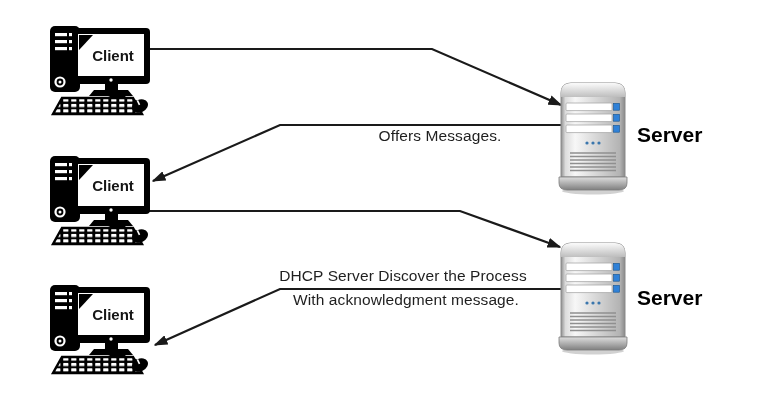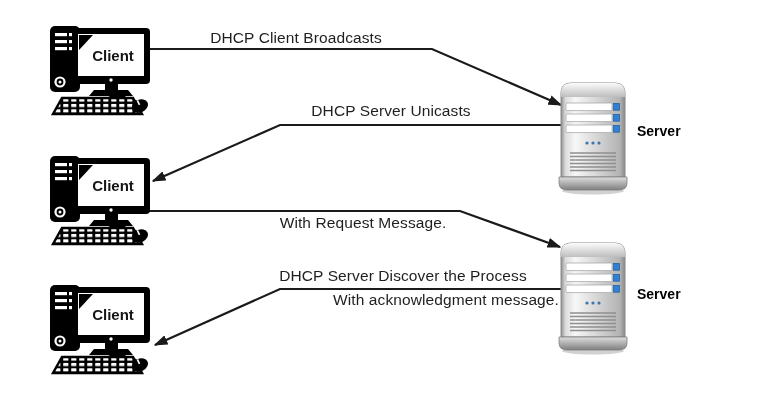--- a/index.html
+++ b/index.html
@@ -22,21 +22,21 @@
   }
   .client{position:absolute;width:104px;height:94px;}
   .client-1{left:46px;top:22px;}
   .client-2{left:46px;top:152px;}
   .client-3{left:46px;top:281px;}
   .server{position:absolute;width:76px;height:120px;}
   .server-1{left:555px;top:77px;}
   .server-2{left:555px;top:237px;}
   .server-label{
     position:absolute;
-    font-size:14px;
+    font-size:21px;
     font-weight:700;
     color:#000000;
     white-space:nowrap;
   }
   .server-label-1{left:637px;top:123px;}
   .server-label-2{left:637px;top:286px;}
   svg{display:block;}
 </style>
 </head>
 <body>
@@ -206,22 +206,20 @@
   </div>
   <div class="server server-2">
     <svg viewBox="0 0 76 120" width="76" height="120">
       <use href="#srv-icon"></use>
     </svg>
   </div>
 
   <div class="server-label server-label-1">Server</div>
   <div class="server-label server-label-2">Server</div>
 
-  <div class="lbl" style="left:296px;top:30px">DHCP Client Broadcasts</div>
-
-  <div class="lbl" style="left:391px;top:103px">DHCP Server Unicasts</div>
-
-  <div class="lbl" style="left:363px;top:215px">With Request Message.</div>
+
+  <div class="lbl" style="left:440px;top:128px">Offers Messages.</div>
+
 
   <div class="lbl" style="left:403px;top:268px">DHCP Server Discover the Process</div>
-  <div class="lbl" style="left:446px;top:292px">With acknowledgment message.</div>
+  <div class="lbl" style="left:406px;top:292px">With acknowledgment message.</div>
 
 </div>
 
 </body></html>

